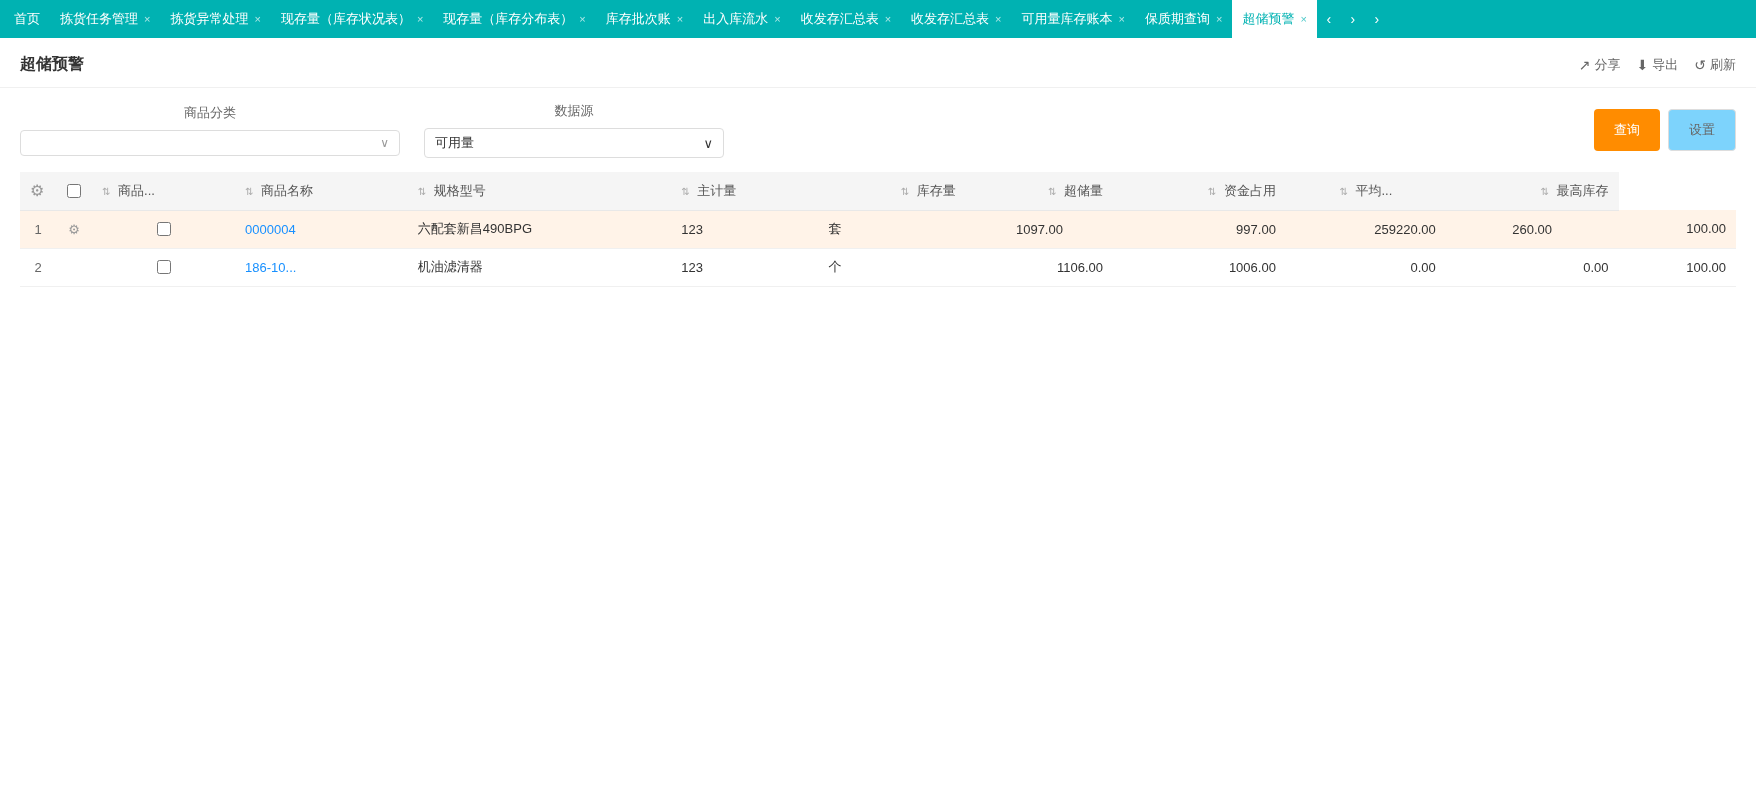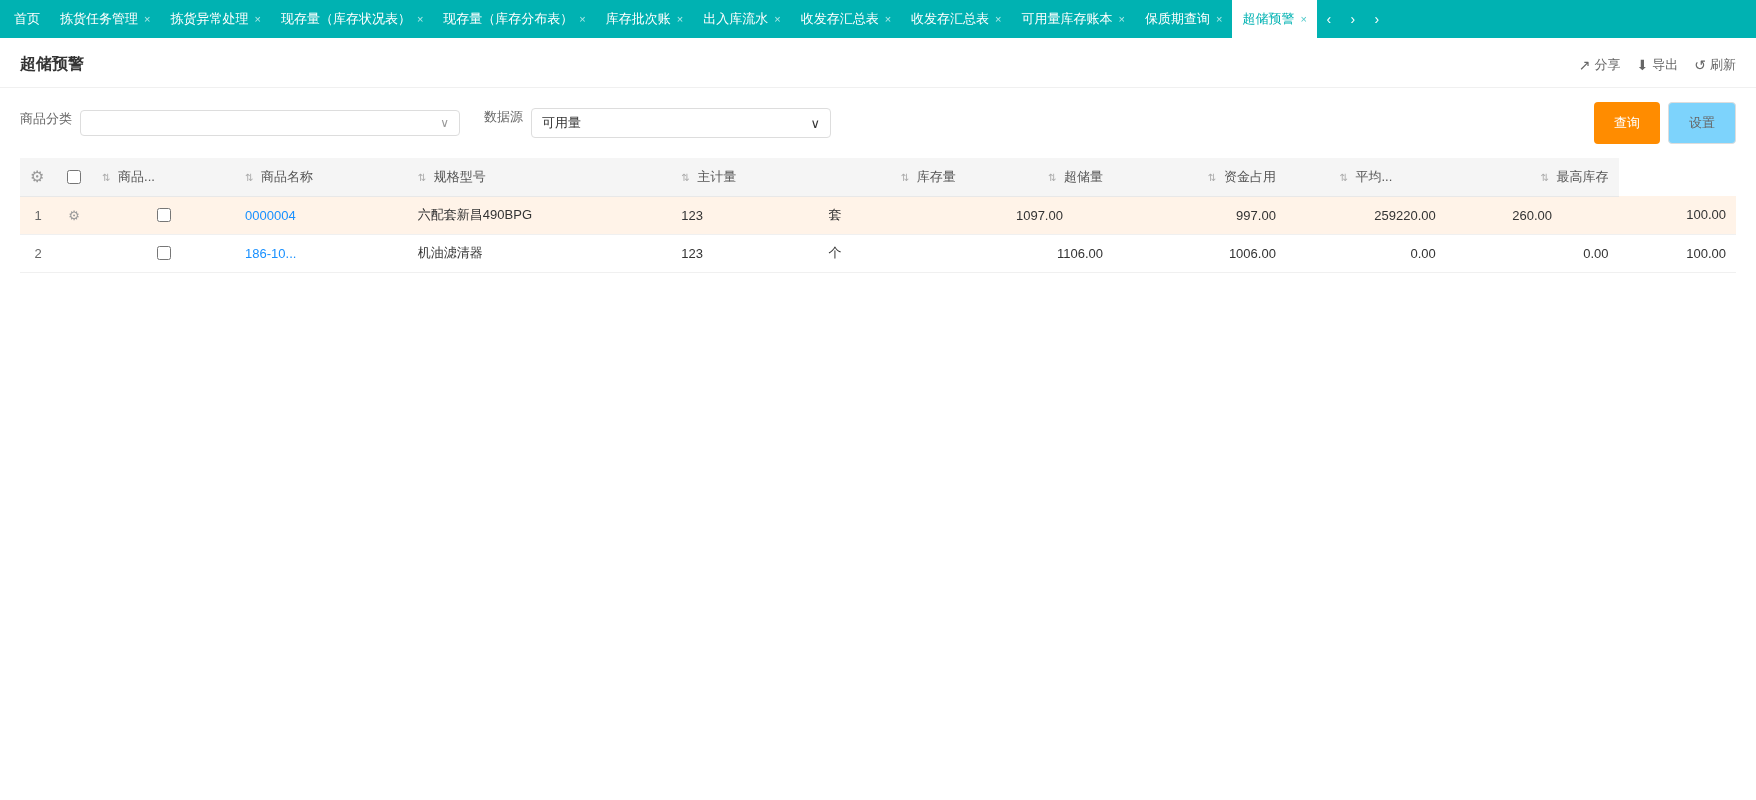--- a/index.html
+++ b/index.html
@@ -87,21 +87,23 @@
     
     .filter-area {
       display: flex;
       align-items: center;
       padding: 14px 20px;
       gap: 24px;
       background: #fff;
     }
     .filter-item {
       display: flex;
+      align-items: center;
       gap: 8px;
+      flex-direction: column;
     }
     .filter-label {
       color: #666;
       font-size: 13px;
       white-space: nowrap;
     }
     .filter-select {
       display: flex;
       align-items: center;
       border: 1px solid #ddd;

